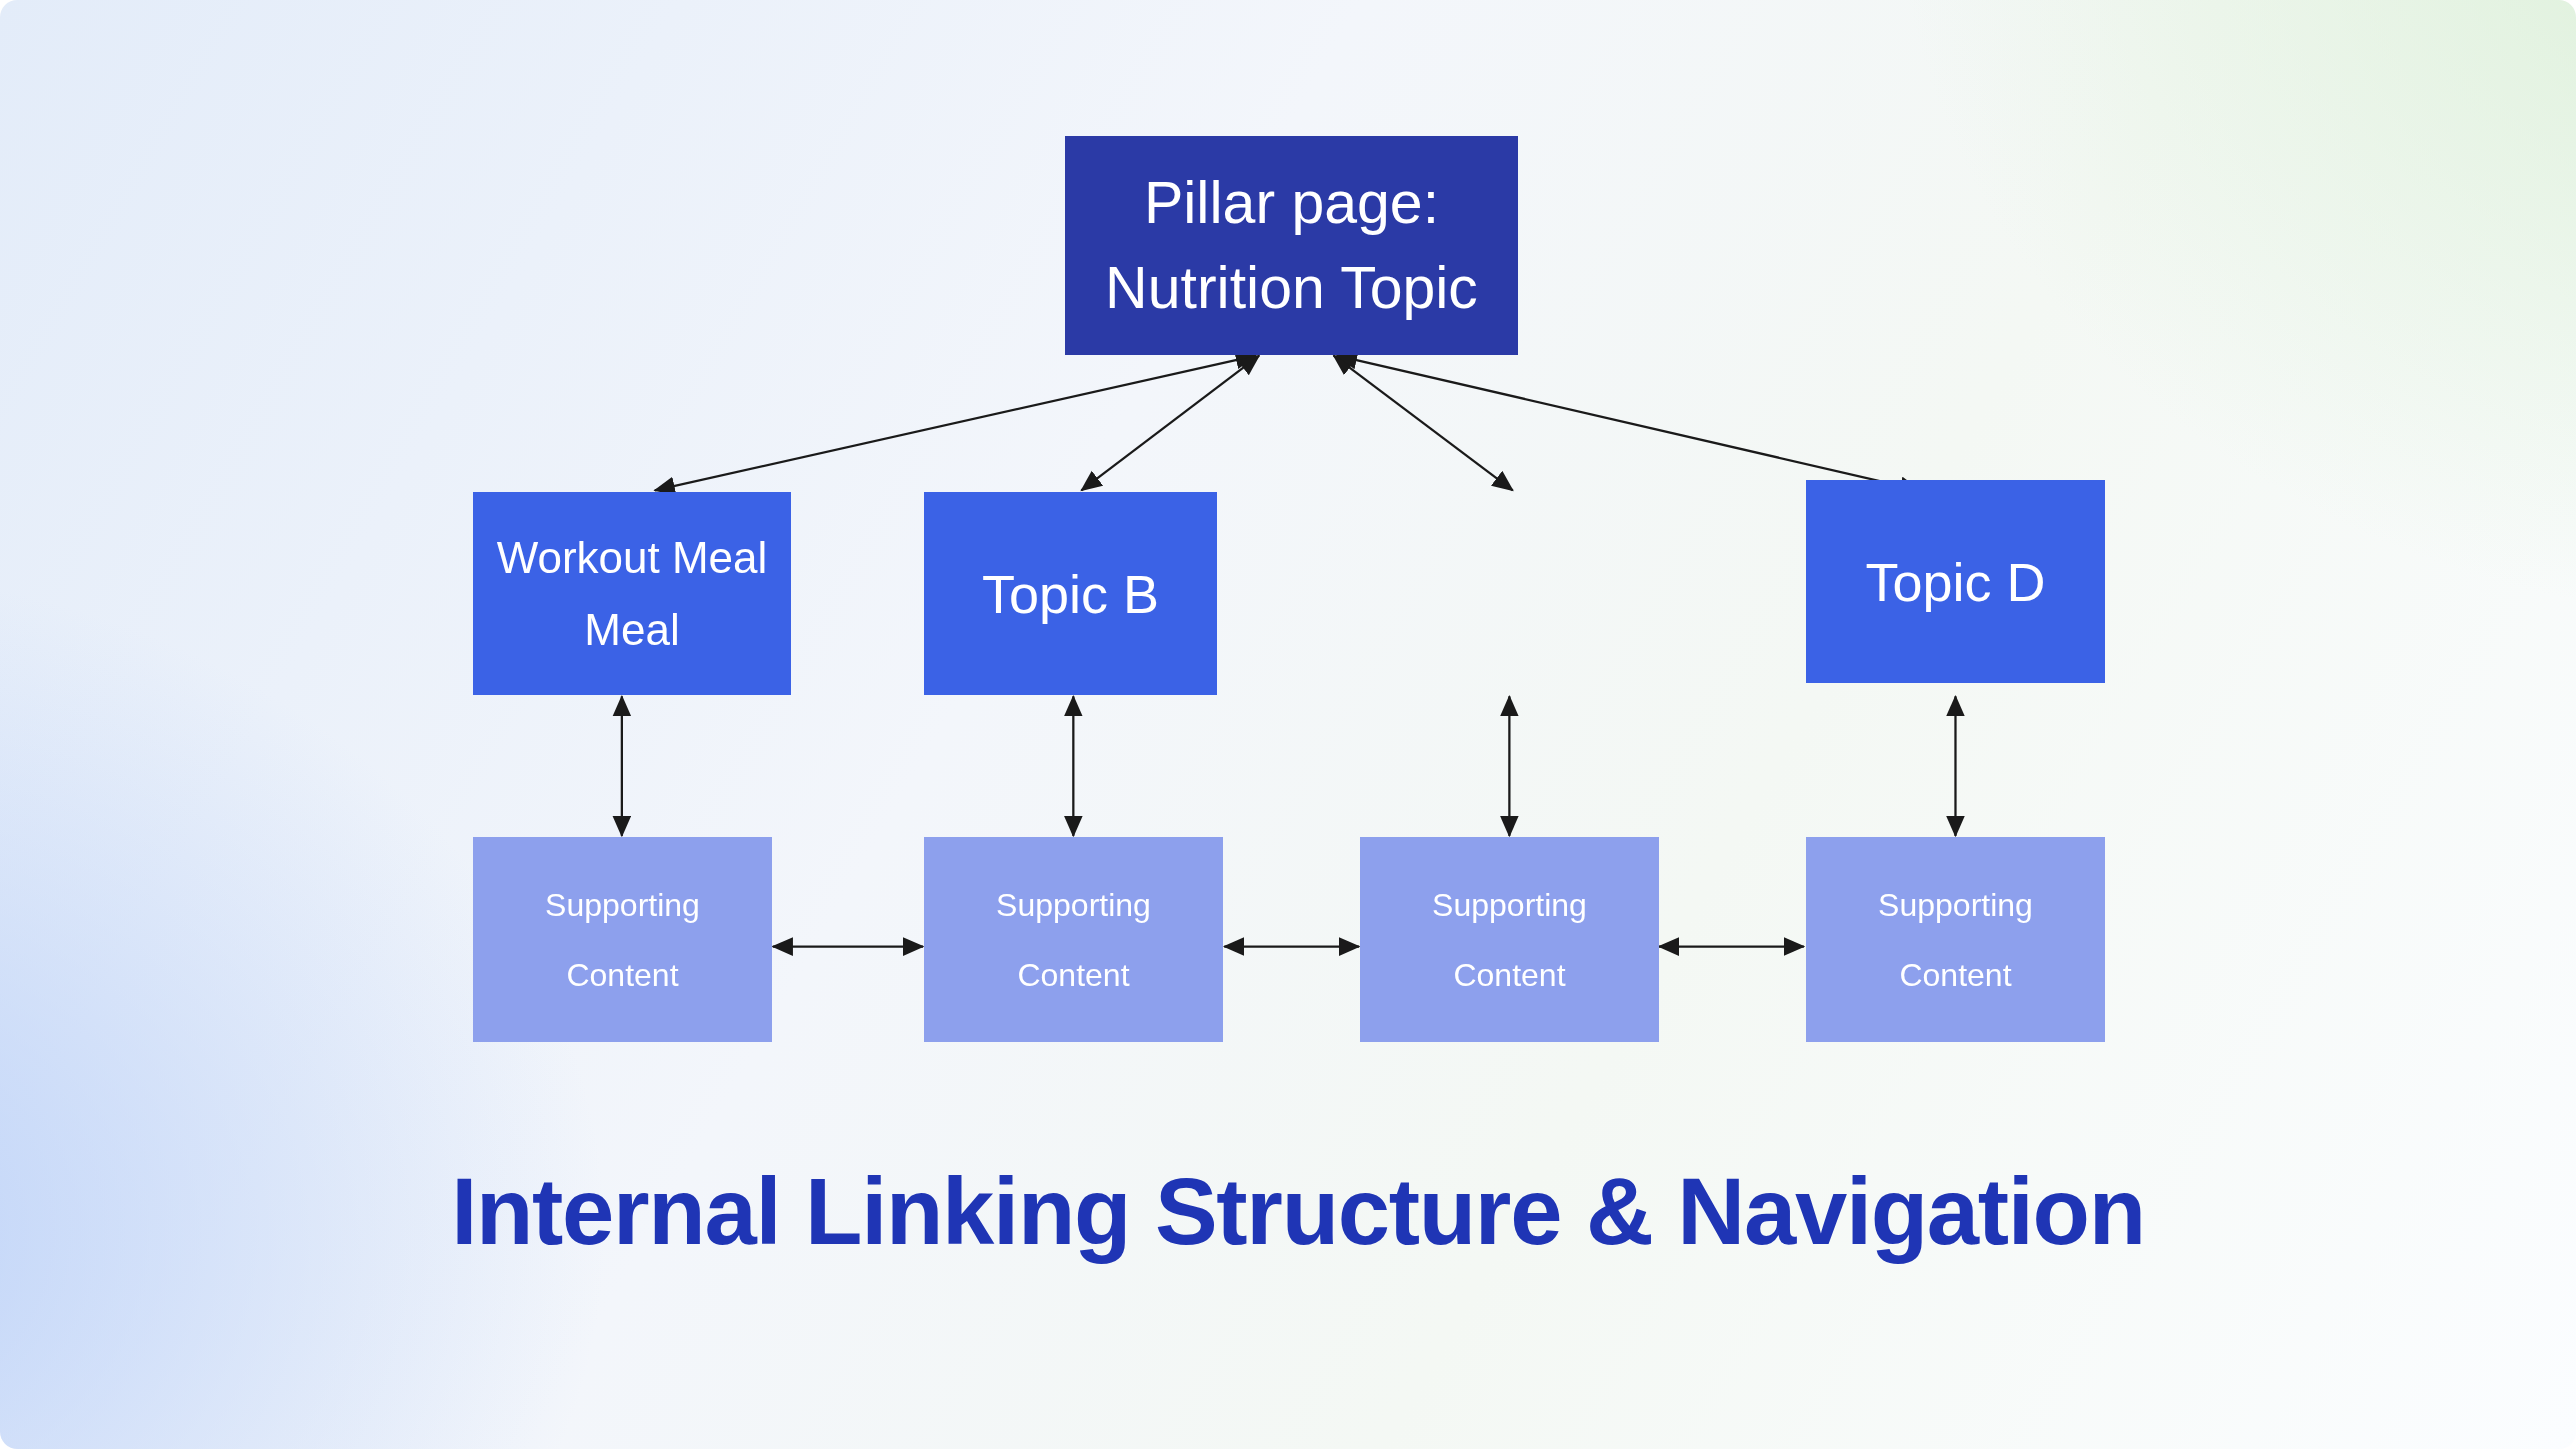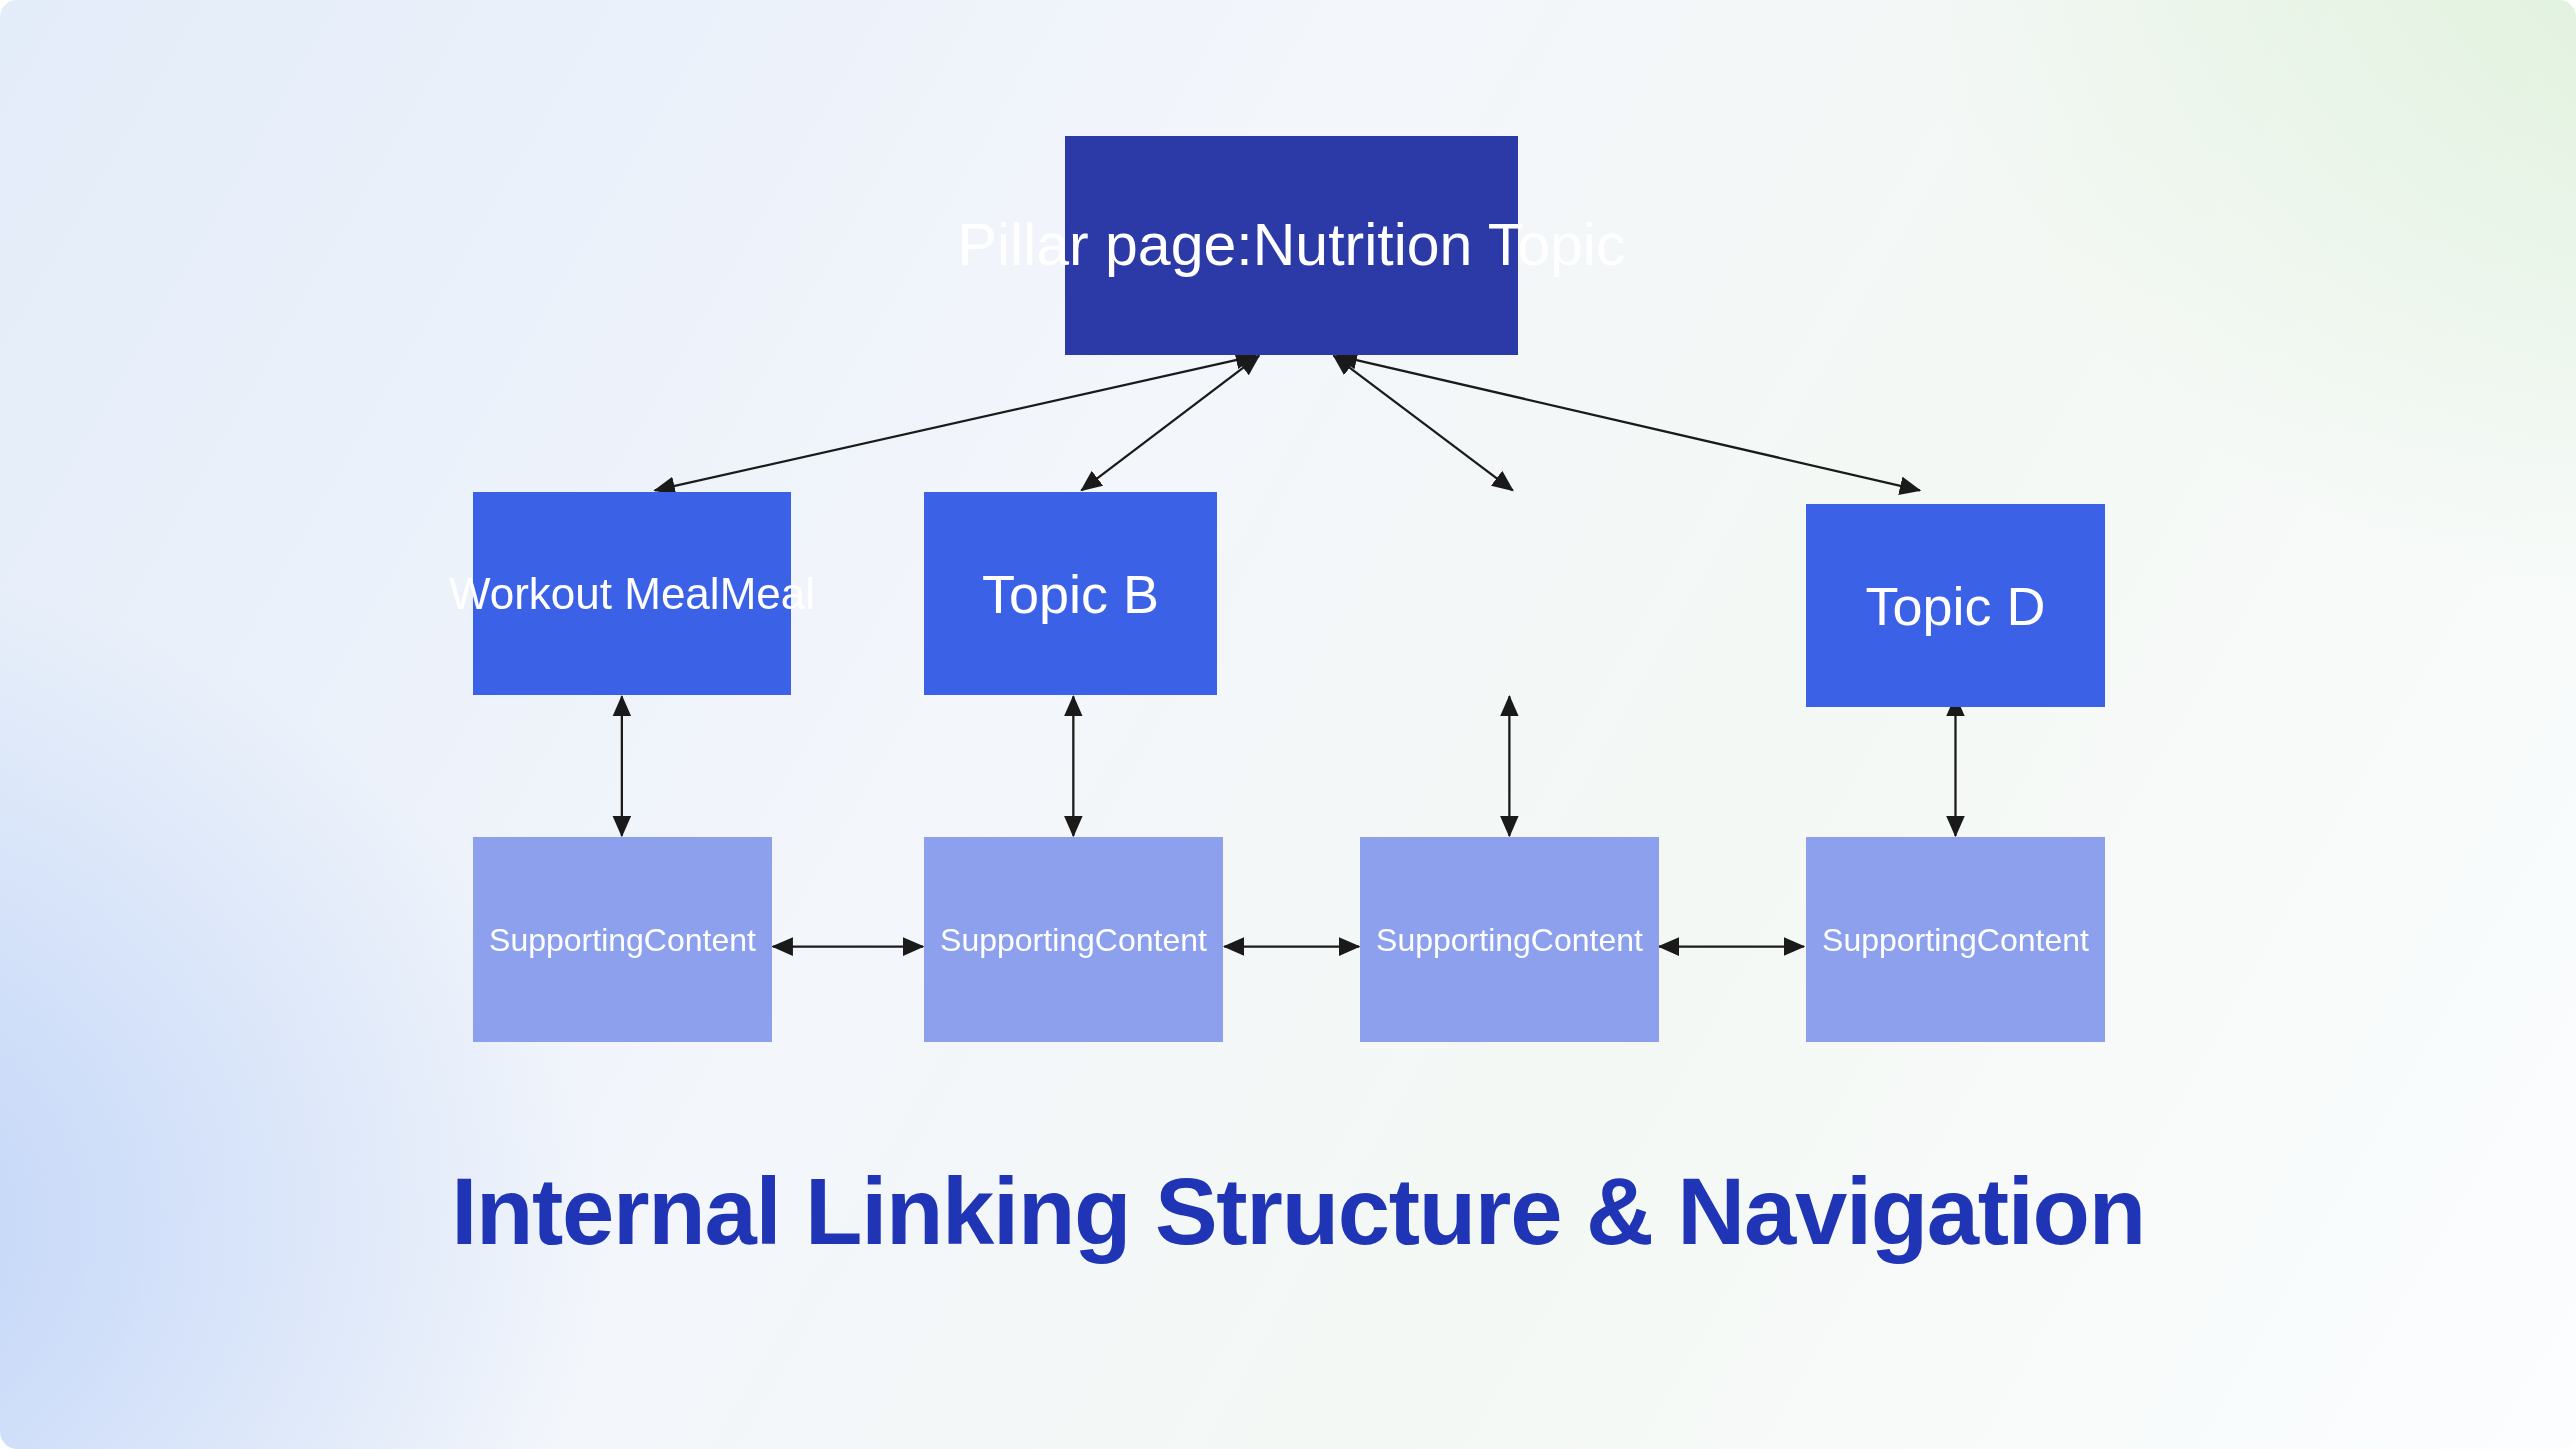--- a/index.html
+++ b/index.html
@@ -21,21 +21,21 @@
     background:
       radial-gradient(1476px 1208px at -8% 85%, rgba(186,208,248,0.95) 0%, rgba(186,208,248,0) 55%),
       radial-gradient(1610px 1342px at 108% -8%, rgba(217,239,213,0.95) 0%, rgba(217,239,213,0) 55%),
       linear-gradient(120deg, #e3ecf9 0%, #f3f6fb 40%, #f4f8f4 65%, #fbfdff 100%);
   }
   svg.arrow-layer{position:absolute;inset:0;pointer-events:none;}
   line.arrow{stroke:var(--arrow-color,#1a1a1a);stroke-width:3.4;}
   .arrowhead{fill:var(--arrow-color,#1a1a1a);}
 
   .node{
-    position:absolute;display:flex;flex-direction:row;
+    position:absolute;display:flex;flex-direction:column;
     justify-content:center;align-items:center;text-align:center;
     color:var(--node-text,#ffffff);
   }
   .node .line{display:block;white-space:nowrap;}
   .pillar{background:var(--pillar-bg,#2b3aa6);font-size:59px;}
   .pillar .line{line-height:85px;}
   .topic{background:var(--topic-bg,#3b62e6);font-size:54px;}
   .topic .line{line-height:64px;}
   .topic.small{font-size:44px;}
   .topic.small .line{line-height:72px;}
@@ -82,21 +82,21 @@
   </div>
 
   <div class="node topic small" style="left:473px;top:492px;width:318px;height:203px;">
     <span class="line">Workout Meal</span>
     <span class="line">Meal</span>
   </div>
   <div class="node topic" style="left:924px;top:492px;width:293px;height:203px;">
     <span class="line">Topic B</span>
 
   </div>
-  <div class="node topic" style="left:1806px;top:504px;width:299px;height:203px;">
+  <div class="node topic" style="left:1806px;top:480px;width:299px;height:203px;">
     <span class="line">Topic D</span>
 
   </div>
 
   <div class="node support" style="left:473px;top:837px;width:299px;height:205px;">
     <span class="line">Supporting</span>
     <span class="line">Content</span>
   </div>
   <div class="node support" style="left:924px;top:837px;width:299px;height:205px;">
     <span class="line">Supporting</span>

